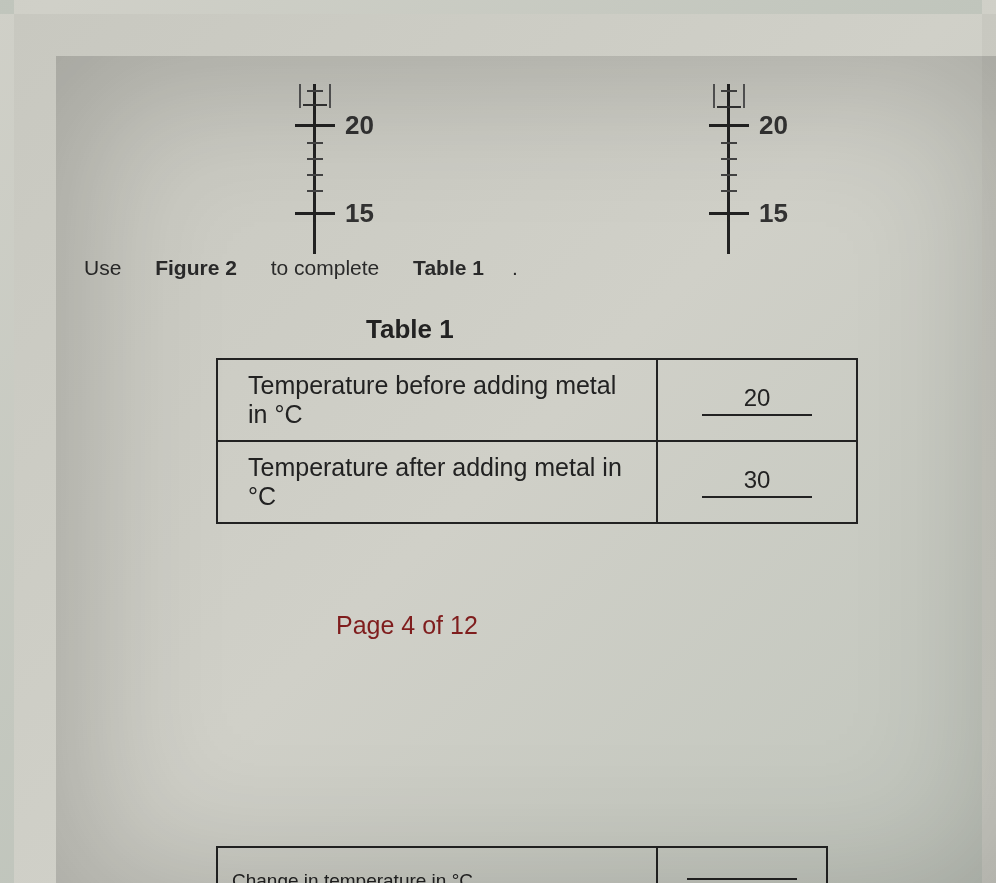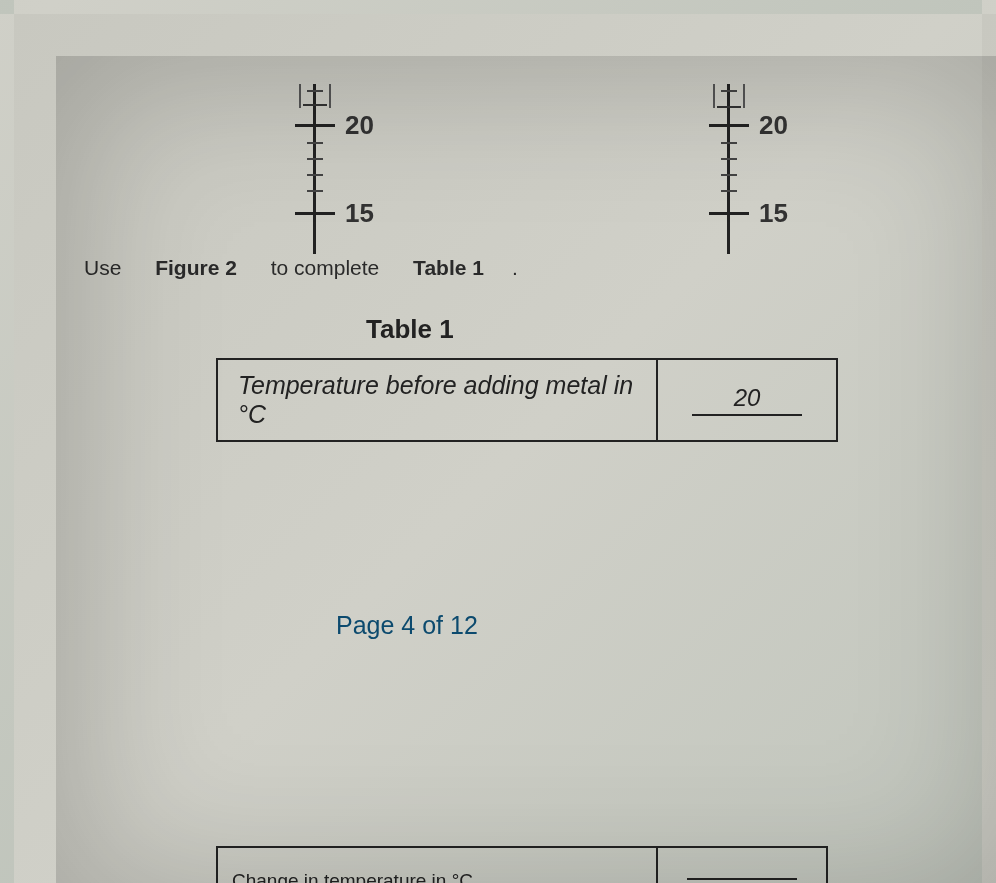--- a/index.html
+++ b/index.html
@@ -97,42 +97,41 @@
 
   
   .table1 {
     position: absolute;
     left: 160px;
     top: 302px;
     border-collapse: collapse;
   }
   .table1 td {
     border: 2px solid #222;
-    padding: 10px 20px;
+    padding: 10px 30px;
     font-size: 25px;
     vertical-align: middle;
-    font-style: italic;
   }
   .table1 td.label { width: 440px; }
   .table1 td.val { width: 170px; text-align: center; position: relative; }
   .blank-line {
     display: inline-block;
     border-bottom: 2px solid #222;
     min-width: 110px;
     text-align: center;
     padding: 0 4px 2px 4px;
     font-size: 24px;
   }
 
   .pager {
     position: absolute;
     left: 280px;
     top: 555px;
     font-size: 25px;
-    color: #0c4a6e;
+    color: #7f1d1d;
   }
 
   
   .table2 {
     position: absolute;
     left: 160px;
     top: 790px;
     border-collapse: collapse;
   }
   .table2 td {
@@ -199,20 +198,26 @@
   <div class="table-title">Table 1</div>
 
   <table class="table1">
     <tbody>
         <tr>
       <td class="label">Temperature before adding metal in °C</td>
       <td class="val">
         <span class="blank-line">20</span>
       </td>
     </tr>
+    <tr>
+      <td class="label">Temperature after adding metal in °C</td>
+      <td class="val">
+        <span class="blank-line">30</span>
+      </td>
+    </tr>
   </tbody>
     </table>
 
   <div class="pager">Page 4 of 12</div>
 
   <table class="table2">
     <tbody>
         <tr>
       <td class="label">Change in temperature in °C</td>
       <td class="val">

